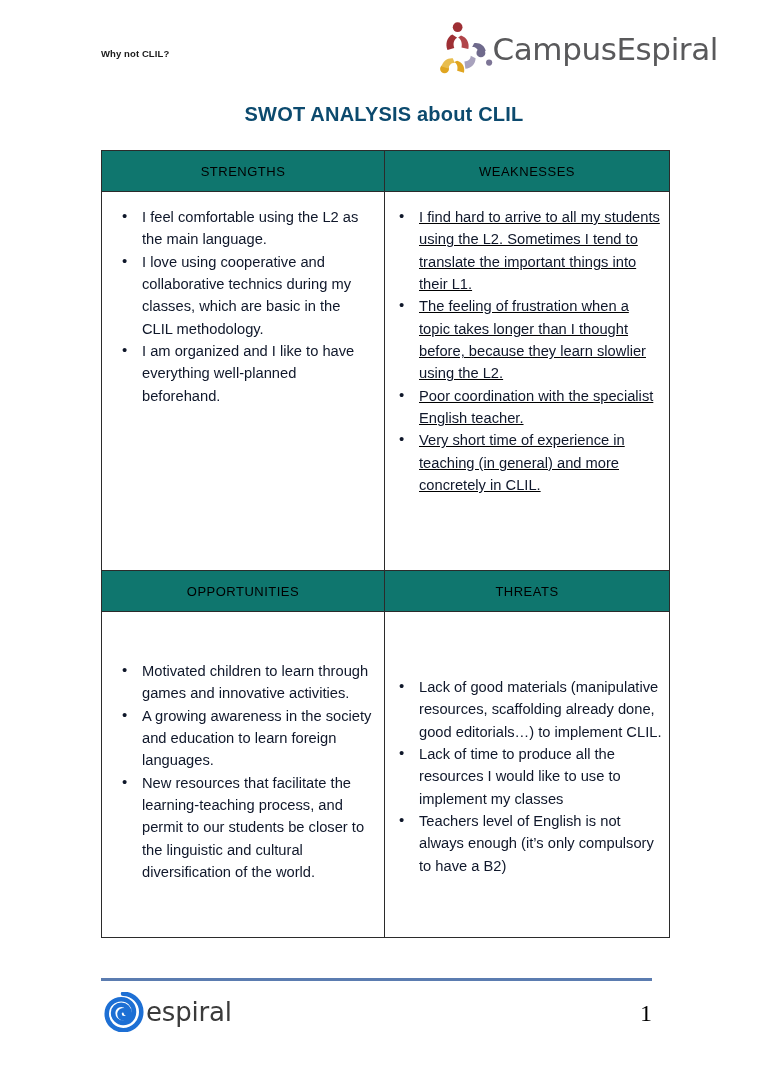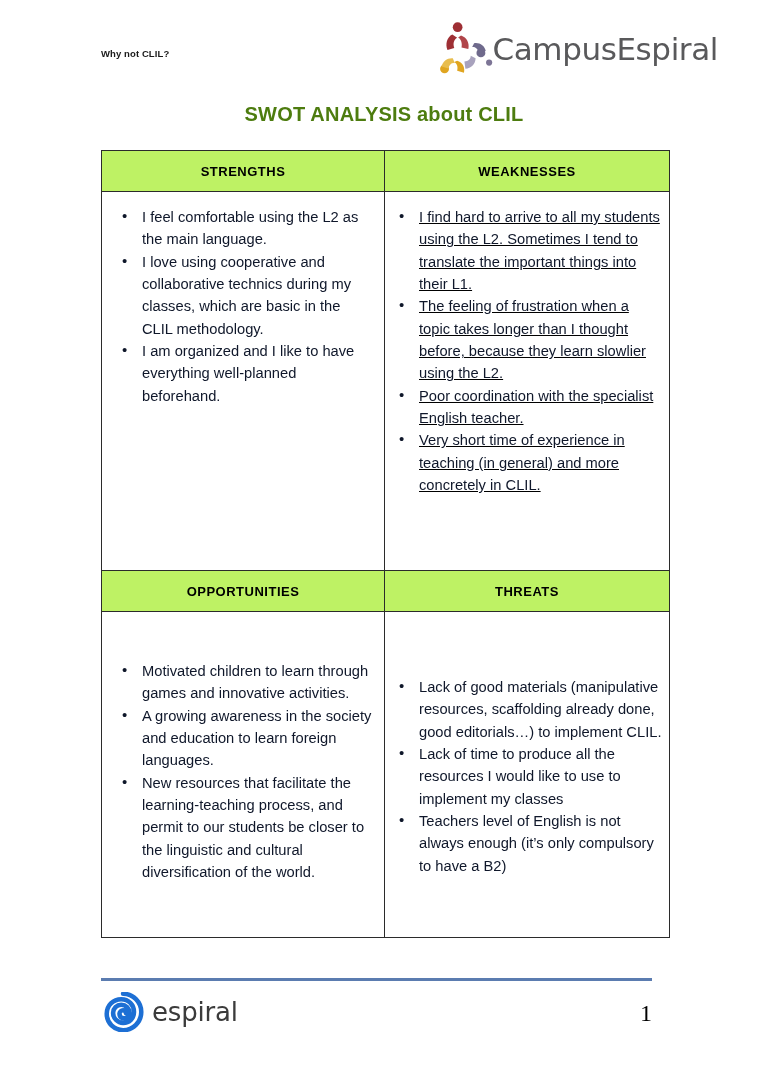--- a/index.html
+++ b/index.html
@@ -66,45 +66,45 @@
   
   .doc-title {
     position: absolute;
     top: 103px;
     left: 0;
     width: 768px;
     text-align: center;
     font-size: 20px;
     font-weight: bold;
     letter-spacing: 0.2px;
-    color: #4d7c0f;
+    color: #0c4a6e;
   }
 
   
   .swot-table {
     position: absolute;
     left: 101px;
     top: 150px;
     width: 550px;
     border-collapse: collapse;
     table-layout: fixed;
   }
   .swot-table td {
     border: 1.4px solid #2b2b2b;
     vertical-align: top;
     padding: 0;
   }
   .col-left  { width: 274px; }
   .col-right { width: 276px; }
 
   .hdr-cell {
-    background: #bef264;
+    background: #0f766e;
     text-align: center;
     font-size: 13px;
-    font-weight: bold;
+    font-weight: normal;
     letter-spacing: 0.5px;
     height: 40px;
     vertical-align: middle !important;
     padding: 0 4px !important;
   }
 
   .body-cell-left  { height: 378px; }
   .body-cell-right { height: 378px; text-decoration: underline; }
   .body-cell-left2  { height: 325px; }
   .body-cell-right2 { height: 325px; }
@@ -155,21 +155,21 @@
     width: 551px;
     height: 3px;
     background: #5b7cb0;
   }
   .footer-logo {
     position: absolute;
     left: 3px;
     top: 14px;
     display: flex;
     align-items: center;
-    gap: 8px;
+    gap: 2px;
   }
   .spiral-mark {
     width: 40px;
     height: 40px;
     display: block;
   }
   .espiral-word {
     font-size: 26px;
     color: #3b3b3b;
     font-family: "DejaVu Sans", sans-serif;

